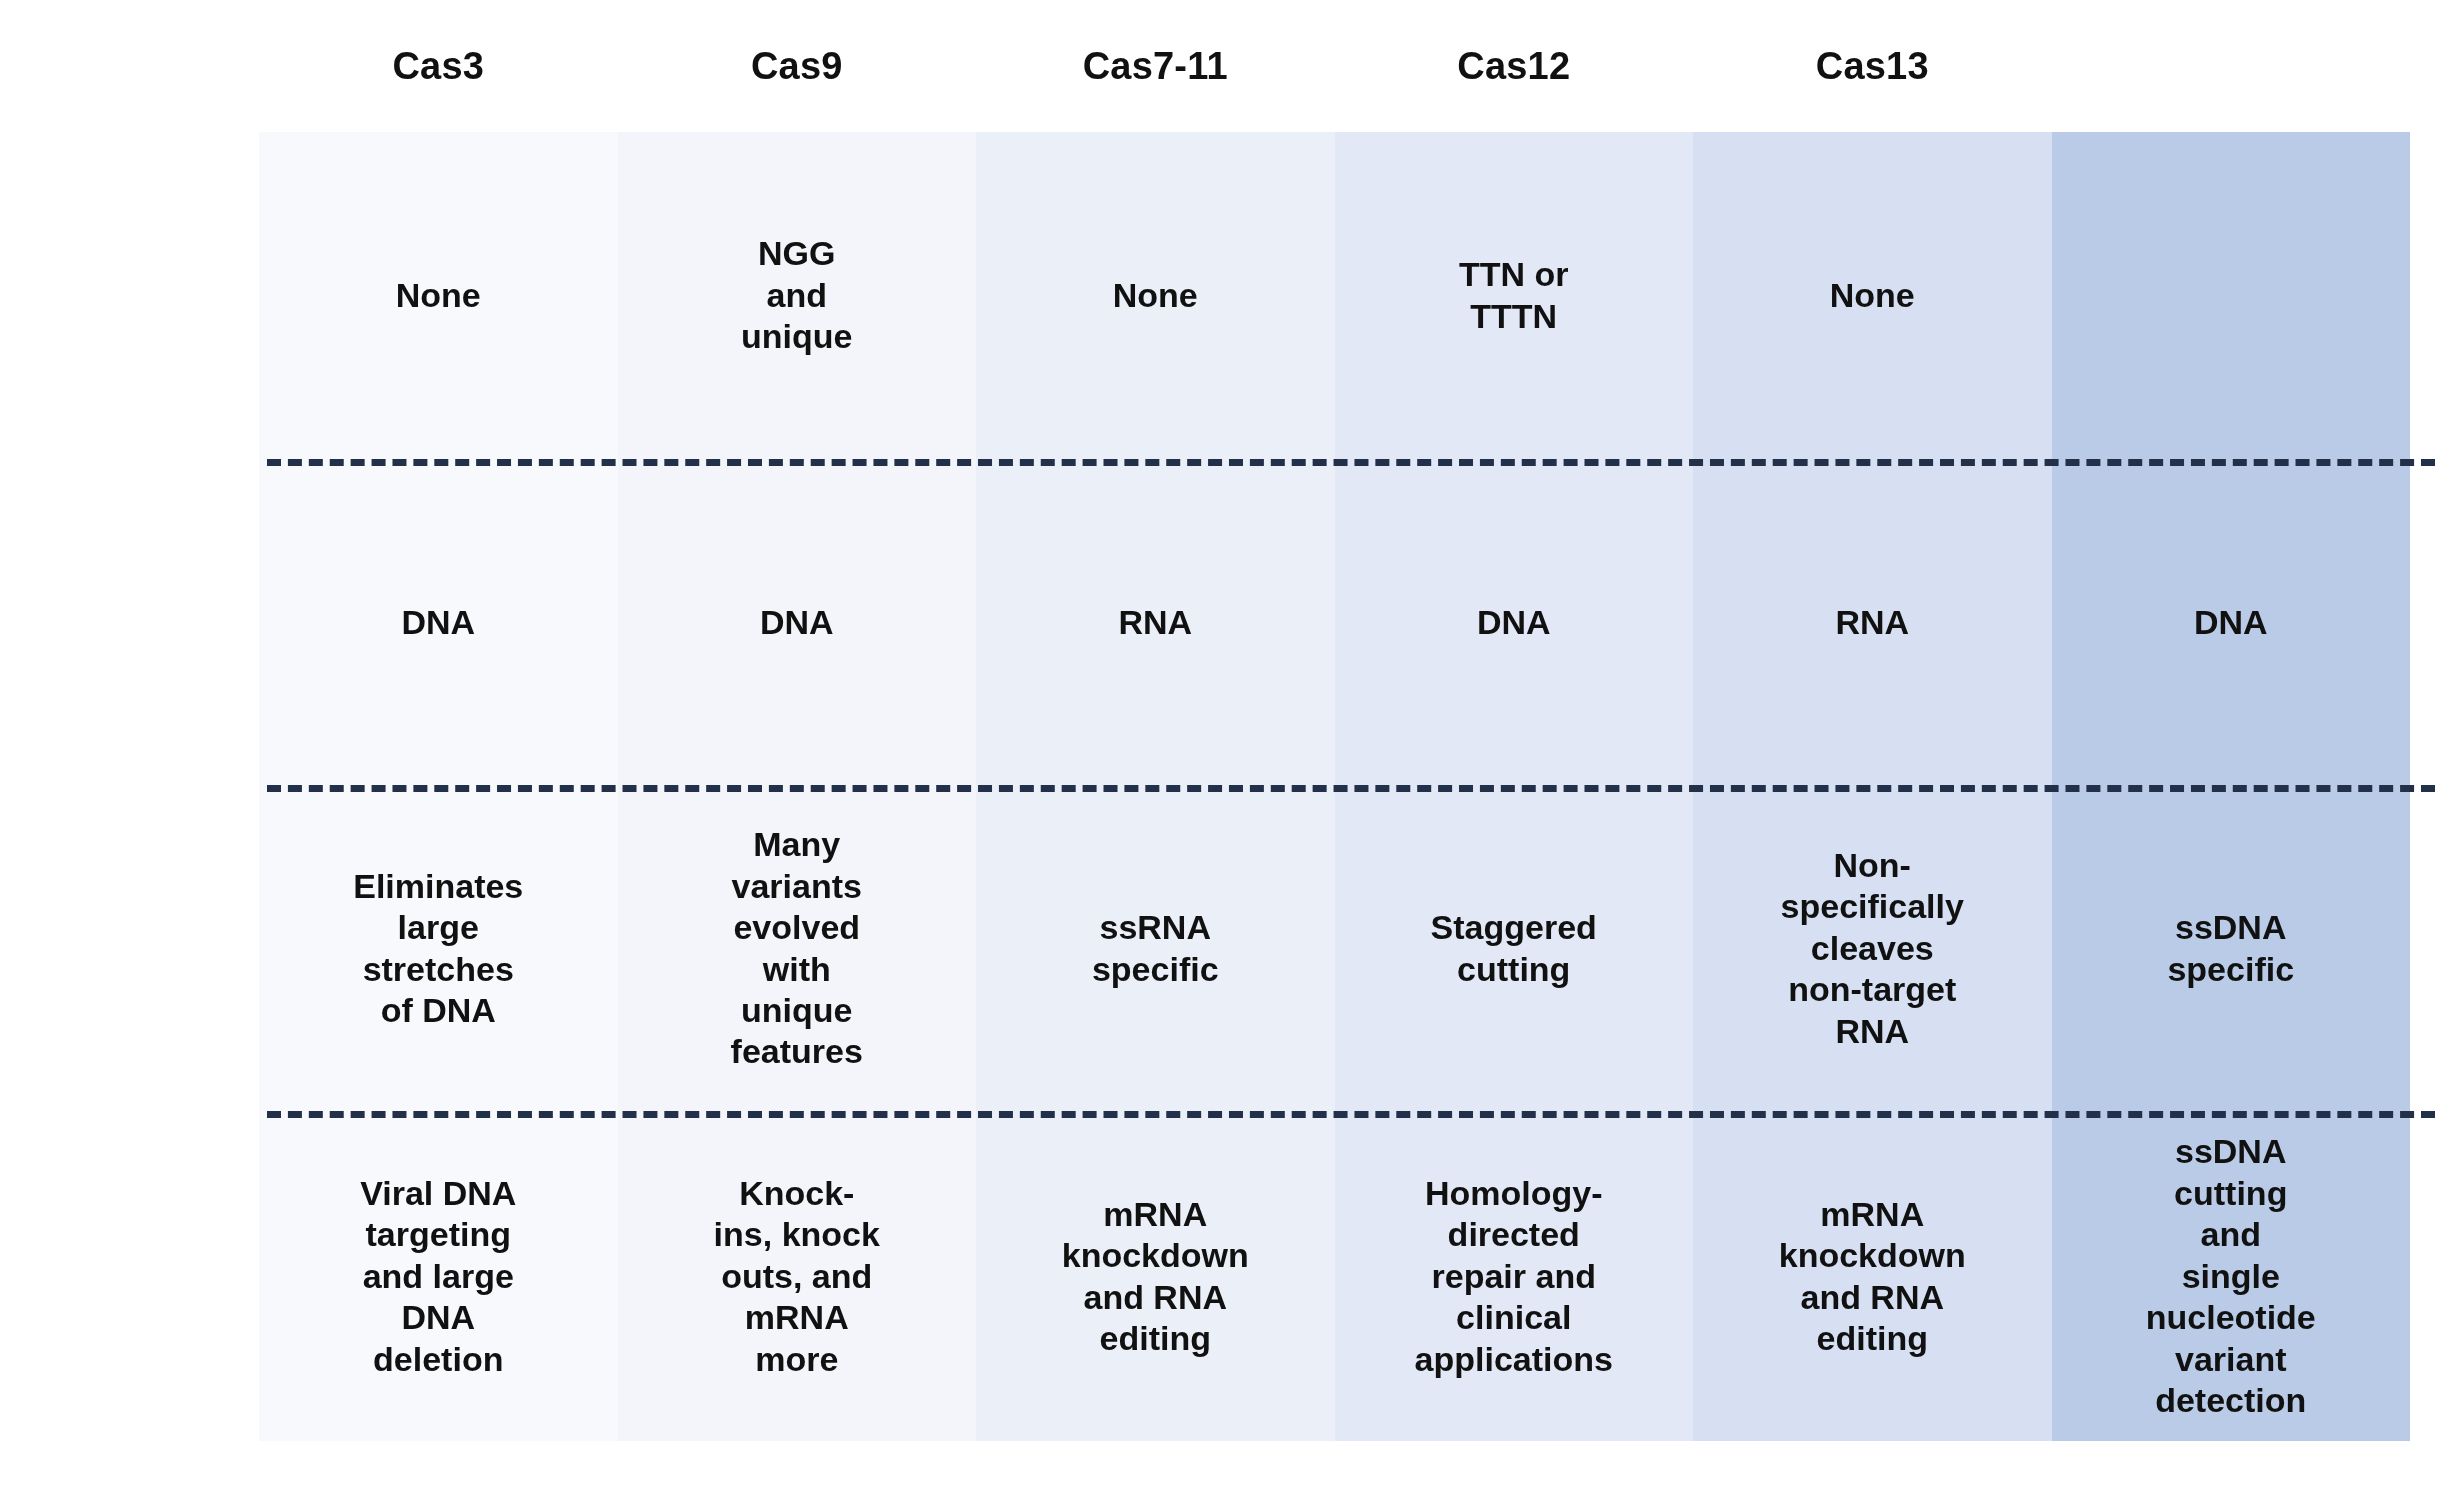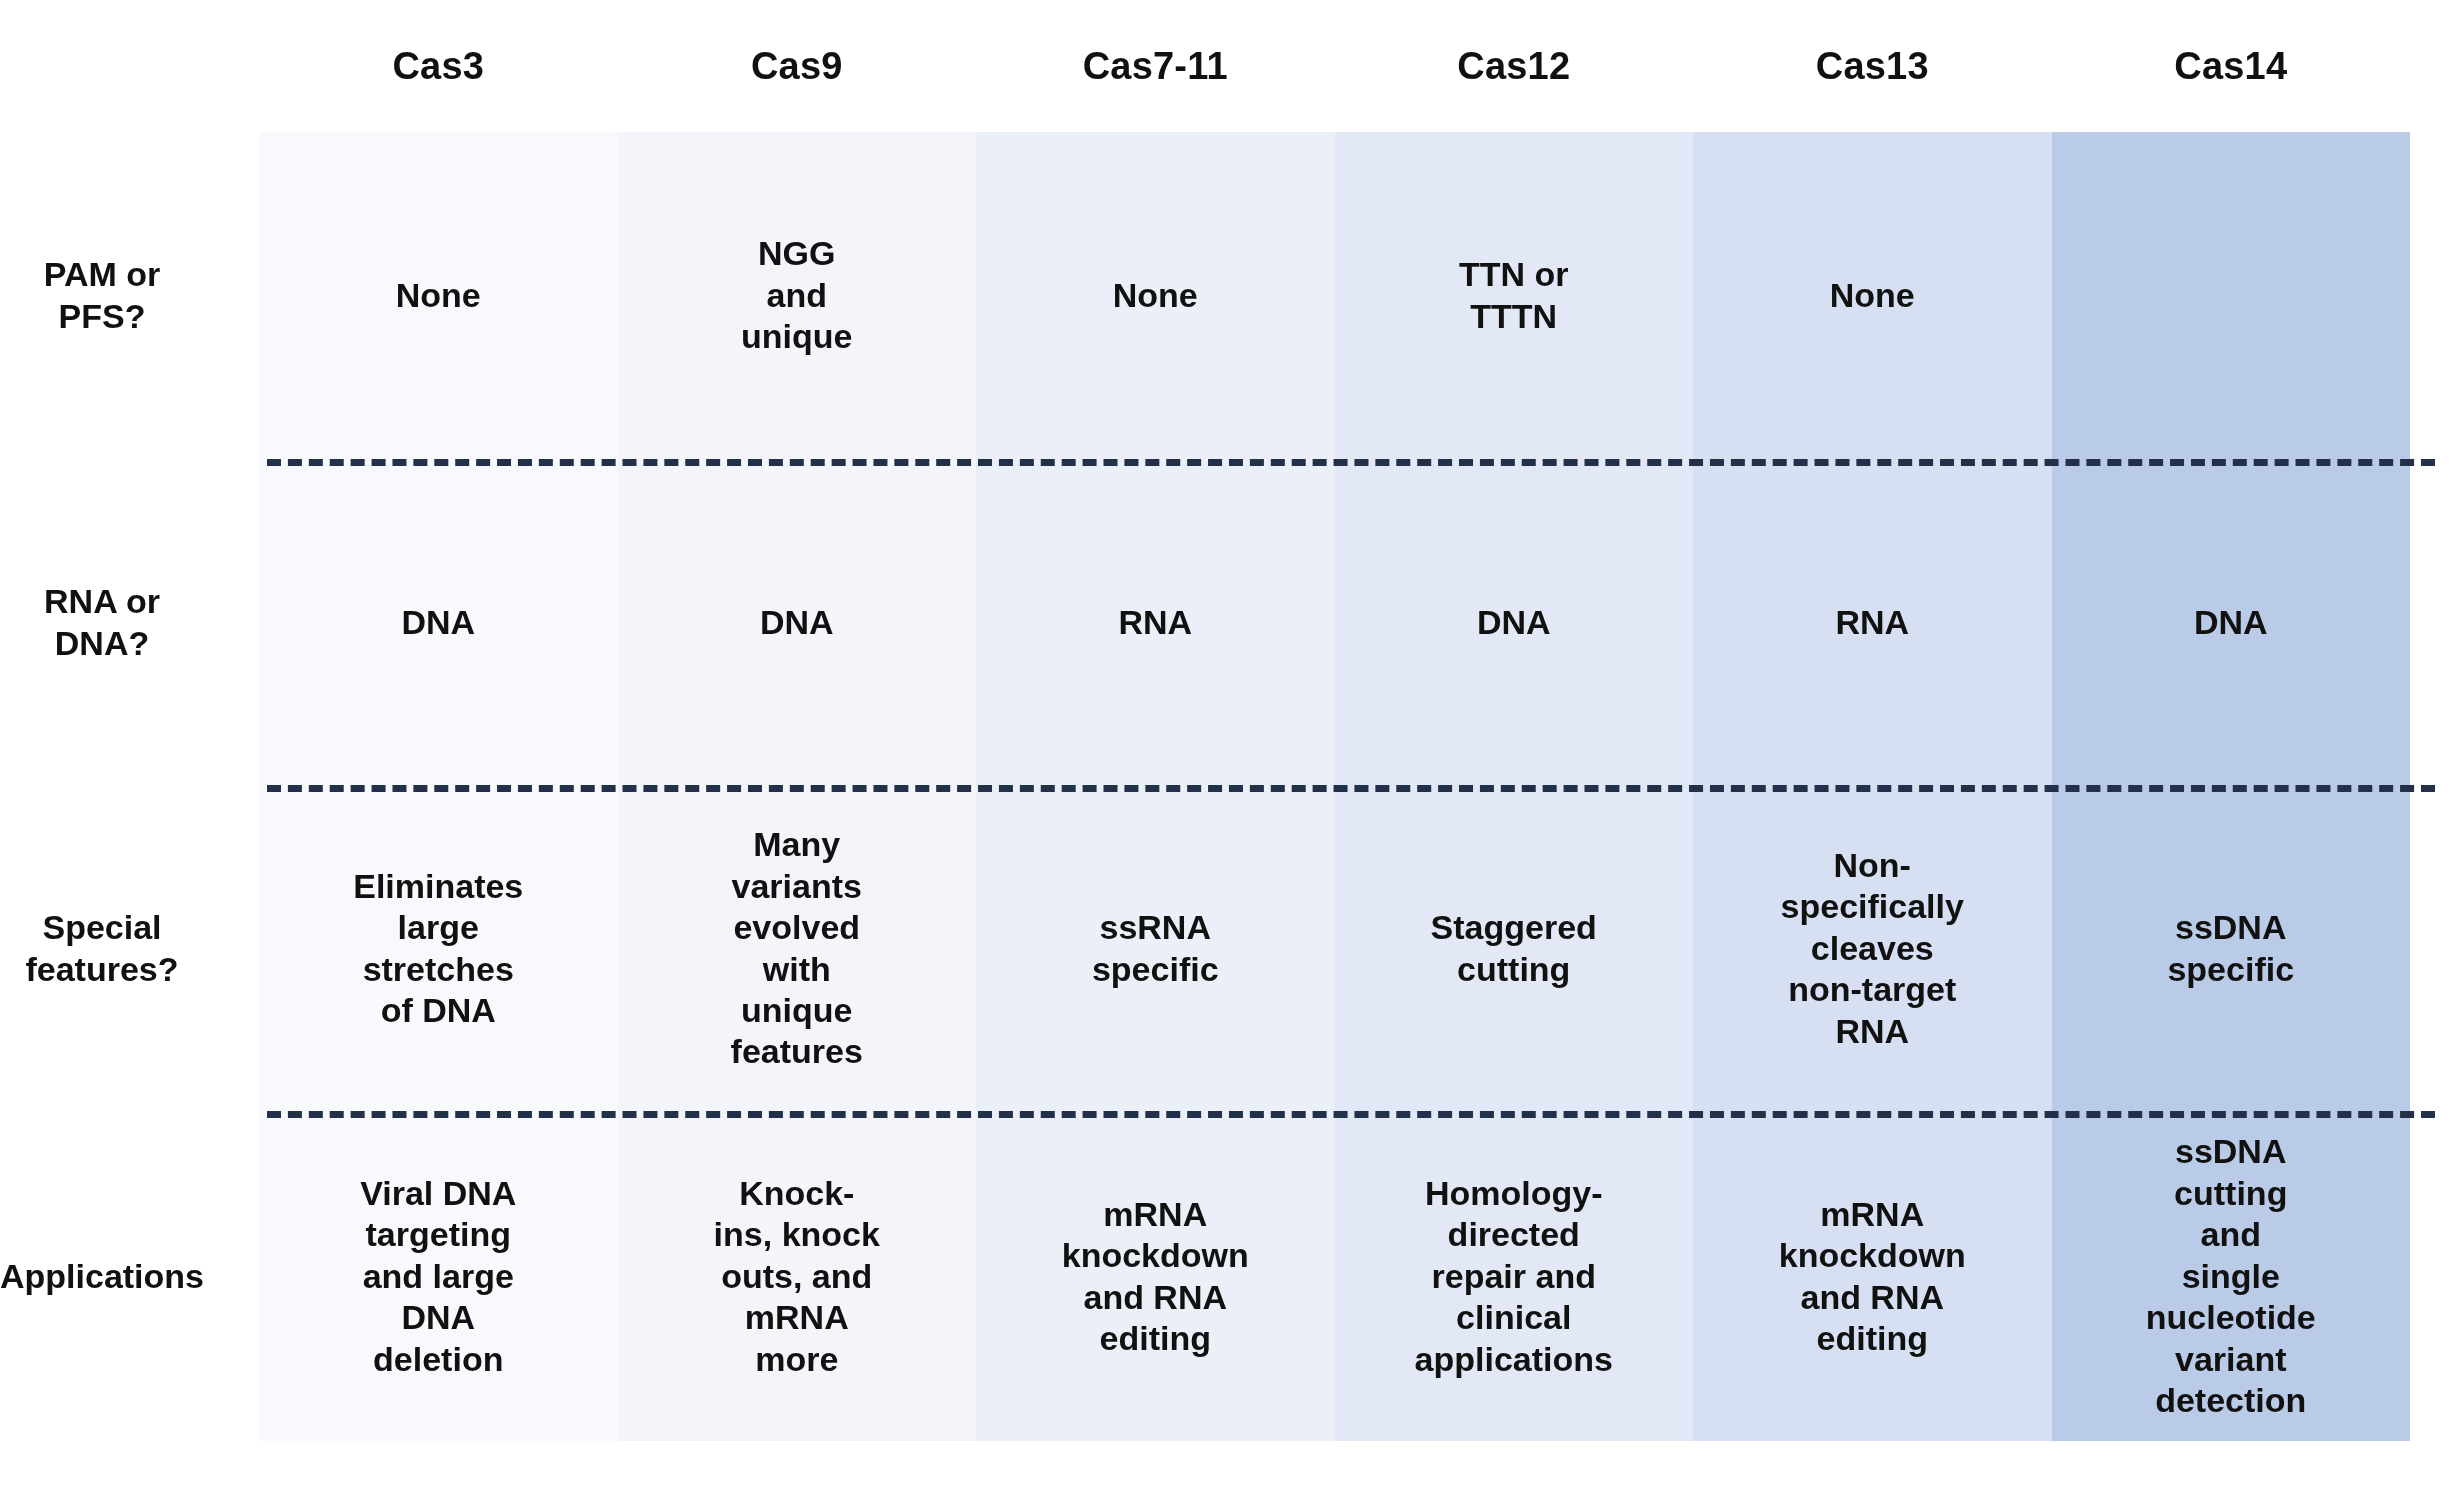--- a/index.html
+++ b/index.html
@@ -115,41 +115,31 @@
 <body>
 
 <div class="figure">
 
   <div class="header-row">
     <div class="col-head">Cas3</div>
     <div class="col-head">Cas9</div>
     <div class="col-head">Cas7-11</div>
     <div class="col-head">Cas12</div>
     <div class="col-head">Cas13</div>
-    <div class="col-head">Cas14</div>
   </div>
 
   <div class="bands">
     <div class="band" id="band0" style="background: rgb(248, 249, 252);"></div>
     <div class="band" id="band1" style="background: rgb(243, 245, 250);"></div>
     <div class="band" id="band2" style="background: rgb(234, 239, 248);"></div>
     <div class="band" id="band3" style="background: rgb(226, 232, 245);"></div>
     <div class="band" id="band4" style="background: rgb(214, 224, 242);"></div>
     <div class="band" id="band5" style="background: rgb(185, 203, 230);"></div>
   </div>
 
-  <div class="row-labels">
-    <div class="row-label" style="top:0px;height:327px;display:flex;align-items:center;justify-content:center;">PAM or
-PFS?</div>
-    <div class="row-label" style="top:327px;height:327px;display:flex;align-items:center;justify-content:center;">RNA or
-DNA?</div>
-    <div class="row-label" style="top:653px;height:327px;display:flex;align-items:center;justify-content:center;">Special
-features?</div>
-    <div class="row-label" style="top:980px;height:329px;display:flex;align-items:center;justify-content:center;">Applications</div>
-  </div>
 
   <div class="cells">
 
     <div class="cell-row" style="top:0px;height:327px;">
       <div class="cell">None</div>
       <div class="cell">NGG
 and
 unique</div>
       <div class="cell">None</div>
       <div class="cell">TTN or

